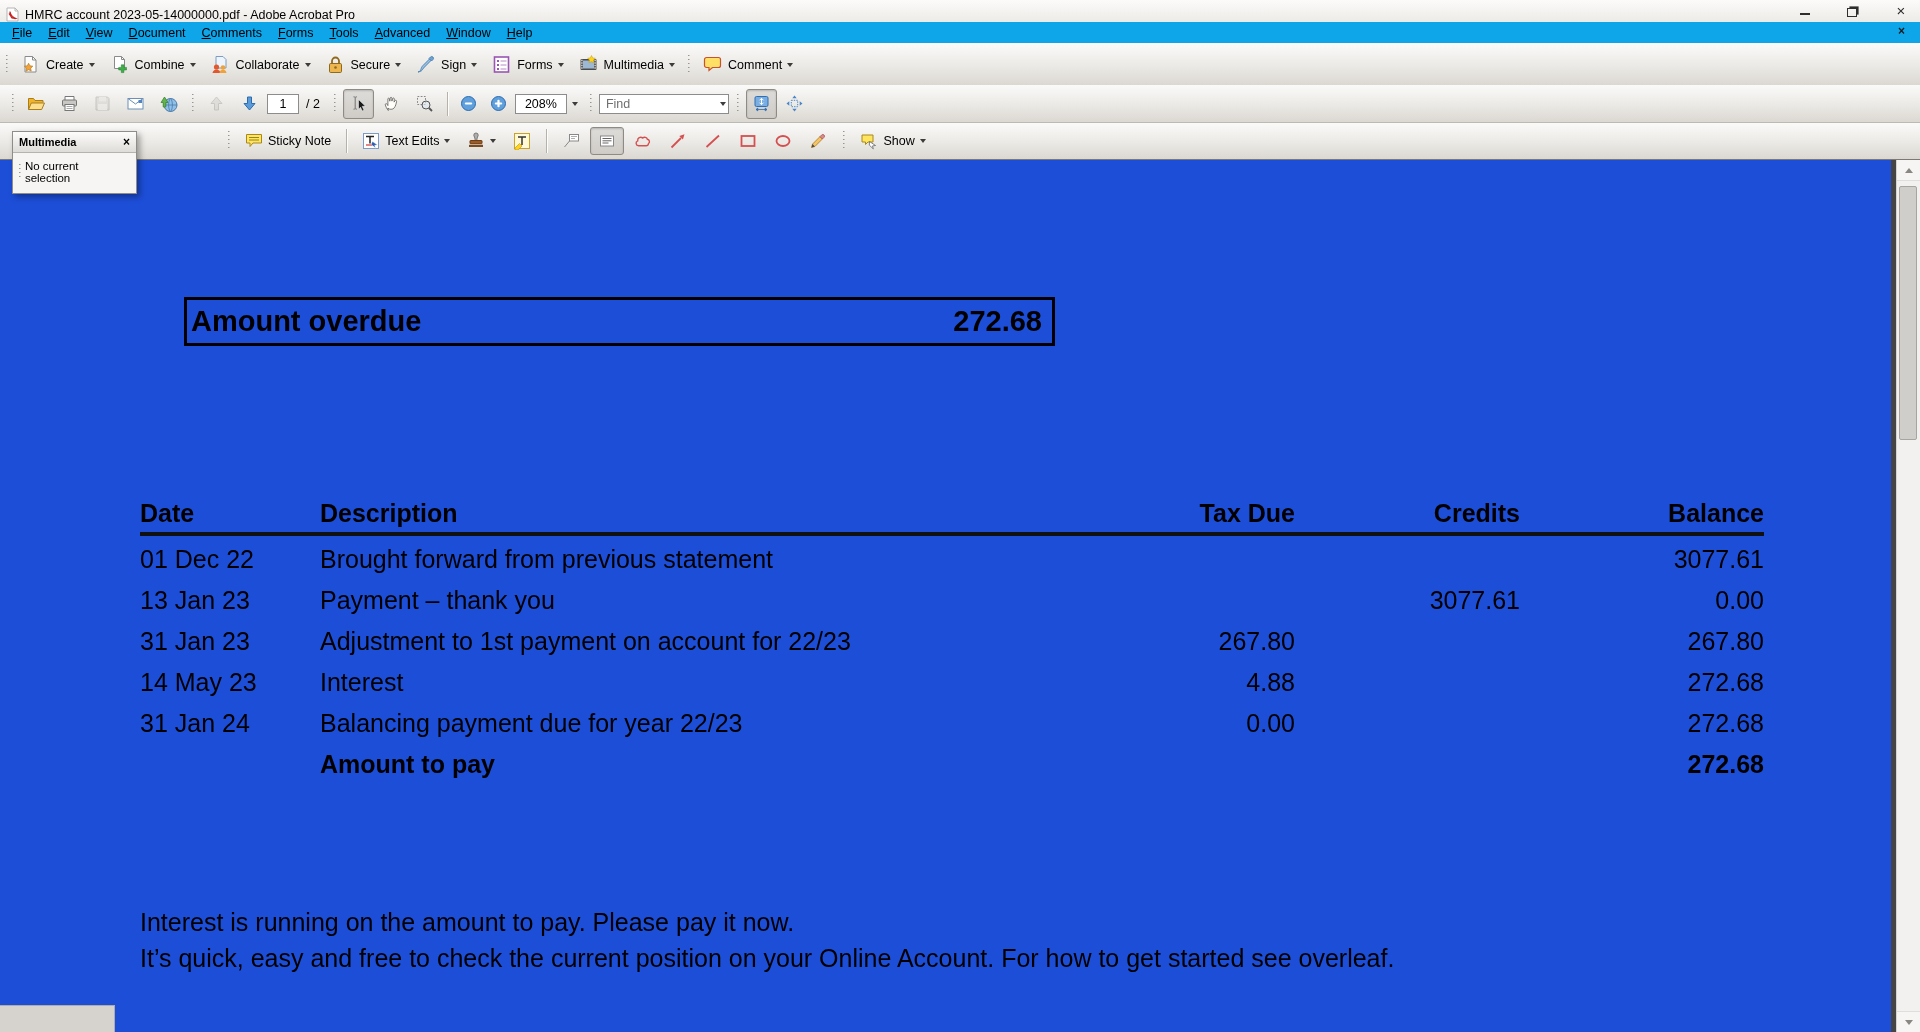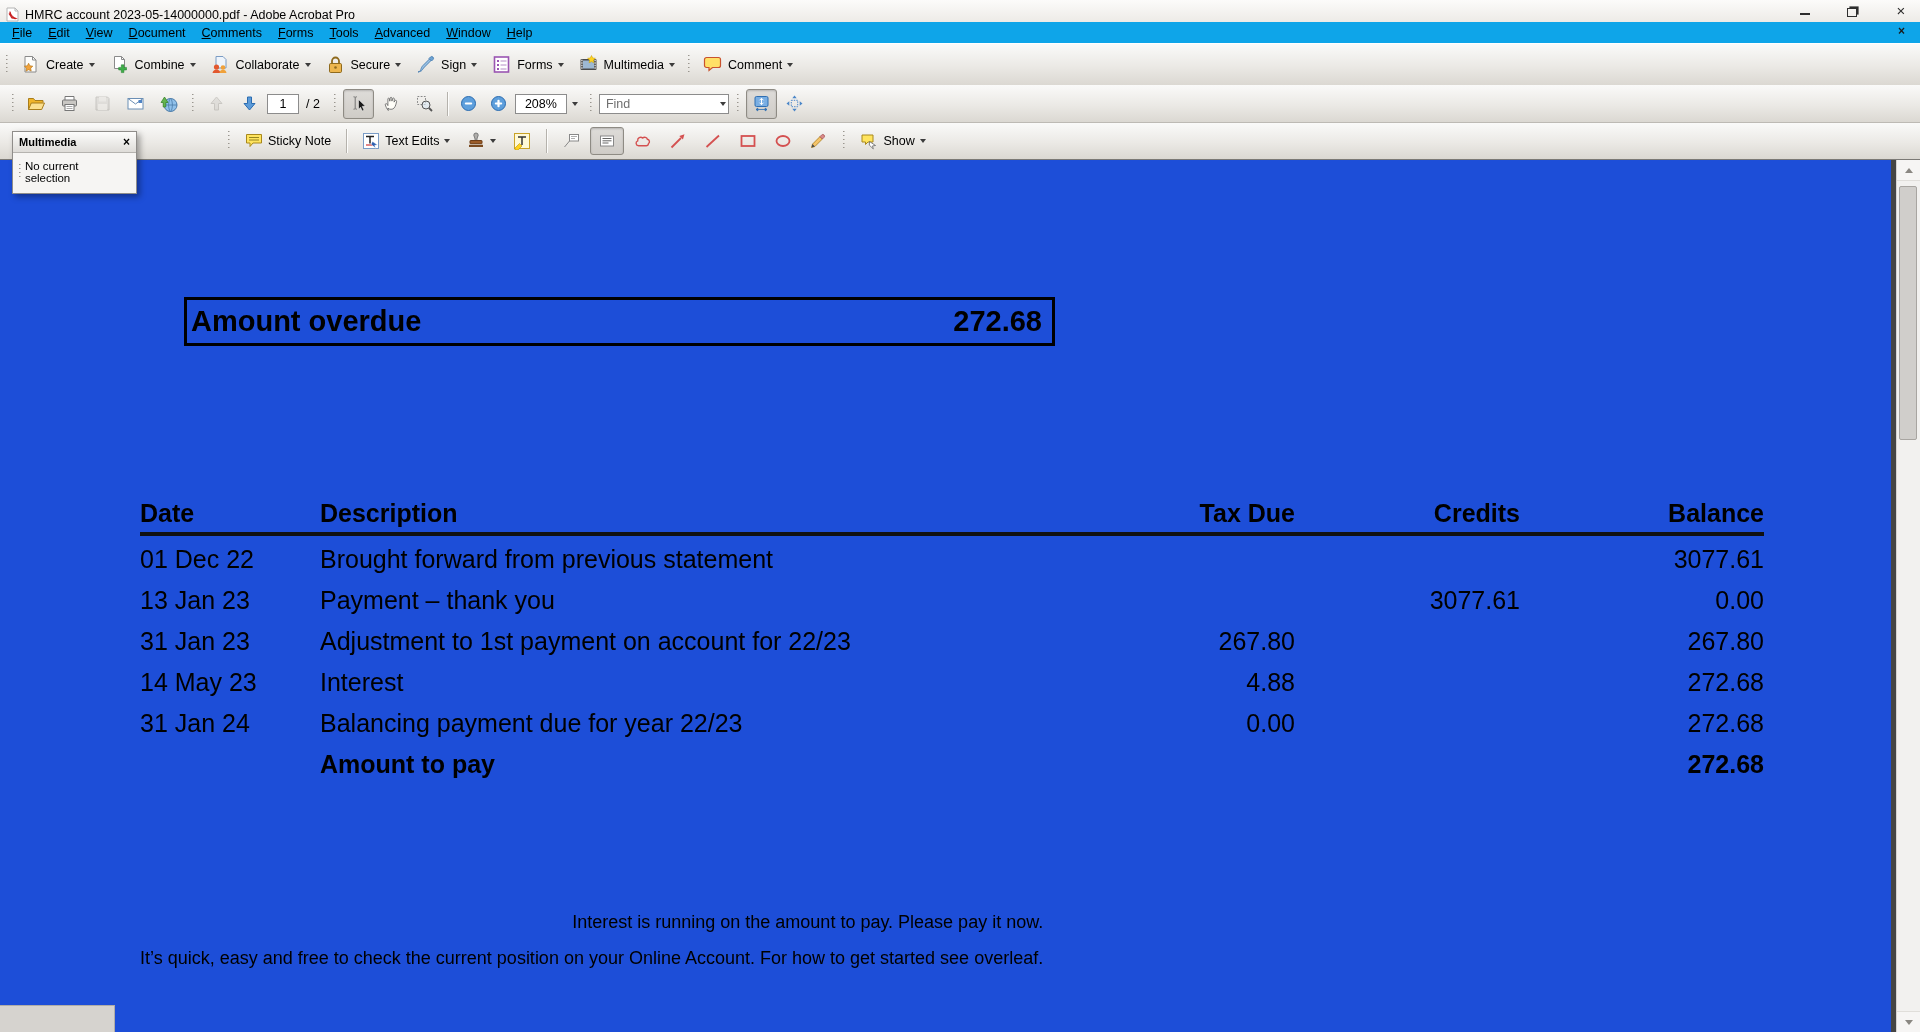--- a/index.html
+++ b/index.html
@@ -86,21 +86,21 @@
     border:3px solid #000;display:flex;align-items:center;justify-content:space-between;
     font-size:29px;font-weight:bold;padding:0 10px 0 4px;
   }
   .stmt-table{position:absolute;left:140px;top:338px;width:1624px;font-size:25px;}
   .trow{display:grid;grid-template-columns:180px 785px 190px 225px 244px;line-height:31px;}
   .thead{font-weight:bold;border-bottom:4px solid #111;padding-bottom:3px;}
   .tbody-rows .trow{margin-top:10px;}
   .tbody-rows .trow:first-child{margin-top:8px;}
   .num{text-align:right;}
   .trow.bold{font-weight:bold;}
-  .stmt-footer{position:absolute;left:140px;top:744px;font-size:18px;line-height:36px;text-align:right;}
+  .stmt-footer{position:absolute;left:140px;top:744px;font-size:25px;line-height:36px;}
   
   .ic{display:inline-flex;align-items:center;justify-content:center;flex:none;}
 </style>
 </head>
 <body>
 
 <div class="titlebar">
   <span class="ic">
     <svg width="15" height="15" viewBox="0 0 15 15">
         <path d="M2 1h8l3 3v10H2z" fill="#fff" stroke="#b5b5b5"></path>

